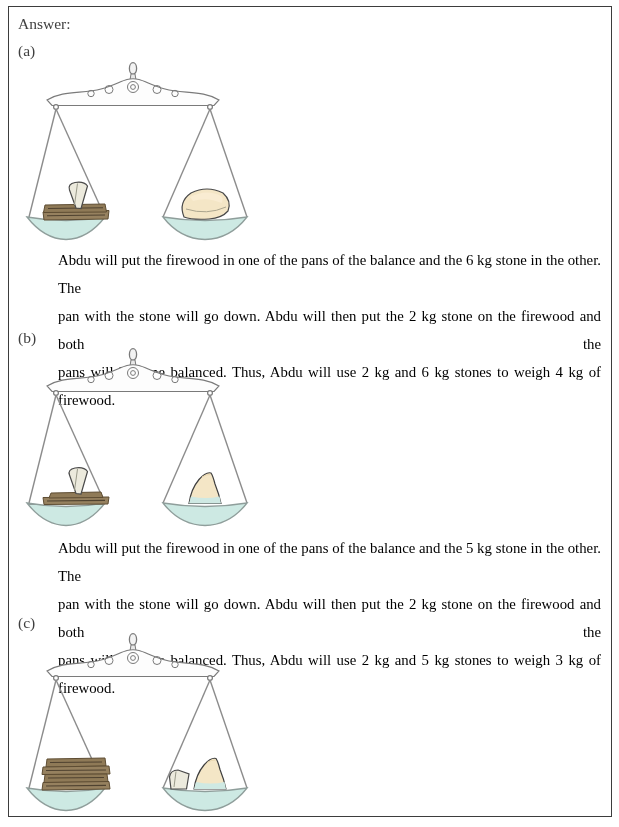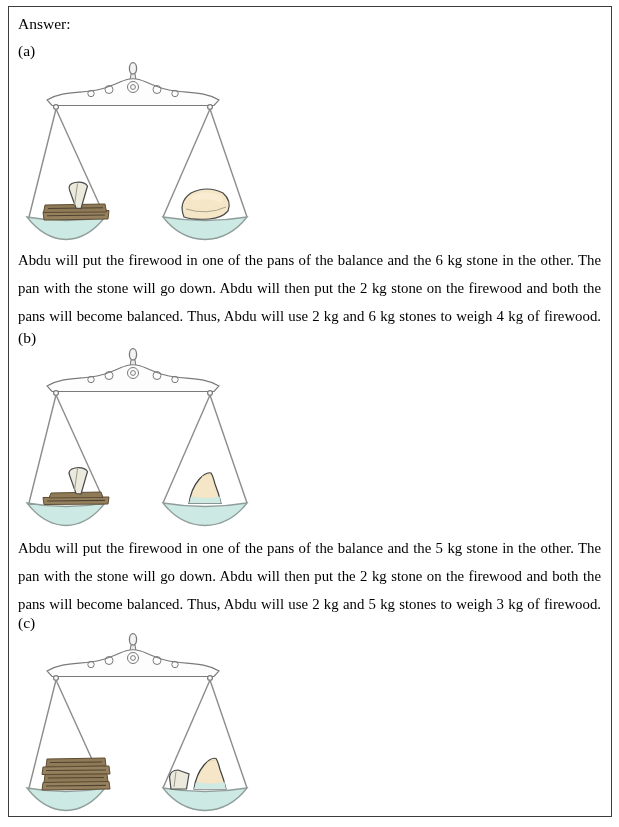--- a/index.html
+++ b/index.html
@@ -1,22 +1,22 @@
 <!DOCTYPE html>
 <html><head>
 <meta charset="utf-8">
 <style>
   html,body{margin:0;padding:0;background:#ffffff;}
   .page{position:relative;width:619px;height:827px;background:#ffffff;overflow:hidden;
         font-family:"Liberation Serif", serif;color:#000;}
   .sheet{position:absolute;left:8px;top:6px;width:602px;height:809px;
          border:1px solid #3d3d3d;background:#ffffff;}
-  .txt{position:absolute;left:9px;font-size:15.5px;line-height:22px;color:#000000;}
+  .txt{position:absolute;left:9px;font-size:15.5px;line-height:22px;color:#404040;}
   .para{position:absolute;left:9px;width:583px;font-size:14.8px;color:#000;}
-  .pline{line-height:28px;text-align:justify;text-align-last:justify;white-space:normal;}
+  .pline{line-height:28px;text-align:justify;text-align-last:justify;white-space:normal;margin-left:40px;}
   .fig{position:absolute;left:12px;width:232px;height:184px;}
   svg{display:block;overflow:visible;}
 </style>
 </head>
 <body>
 
 <div class="page">
   <div class="sheet">
 
     <svg width="0" height="0">

